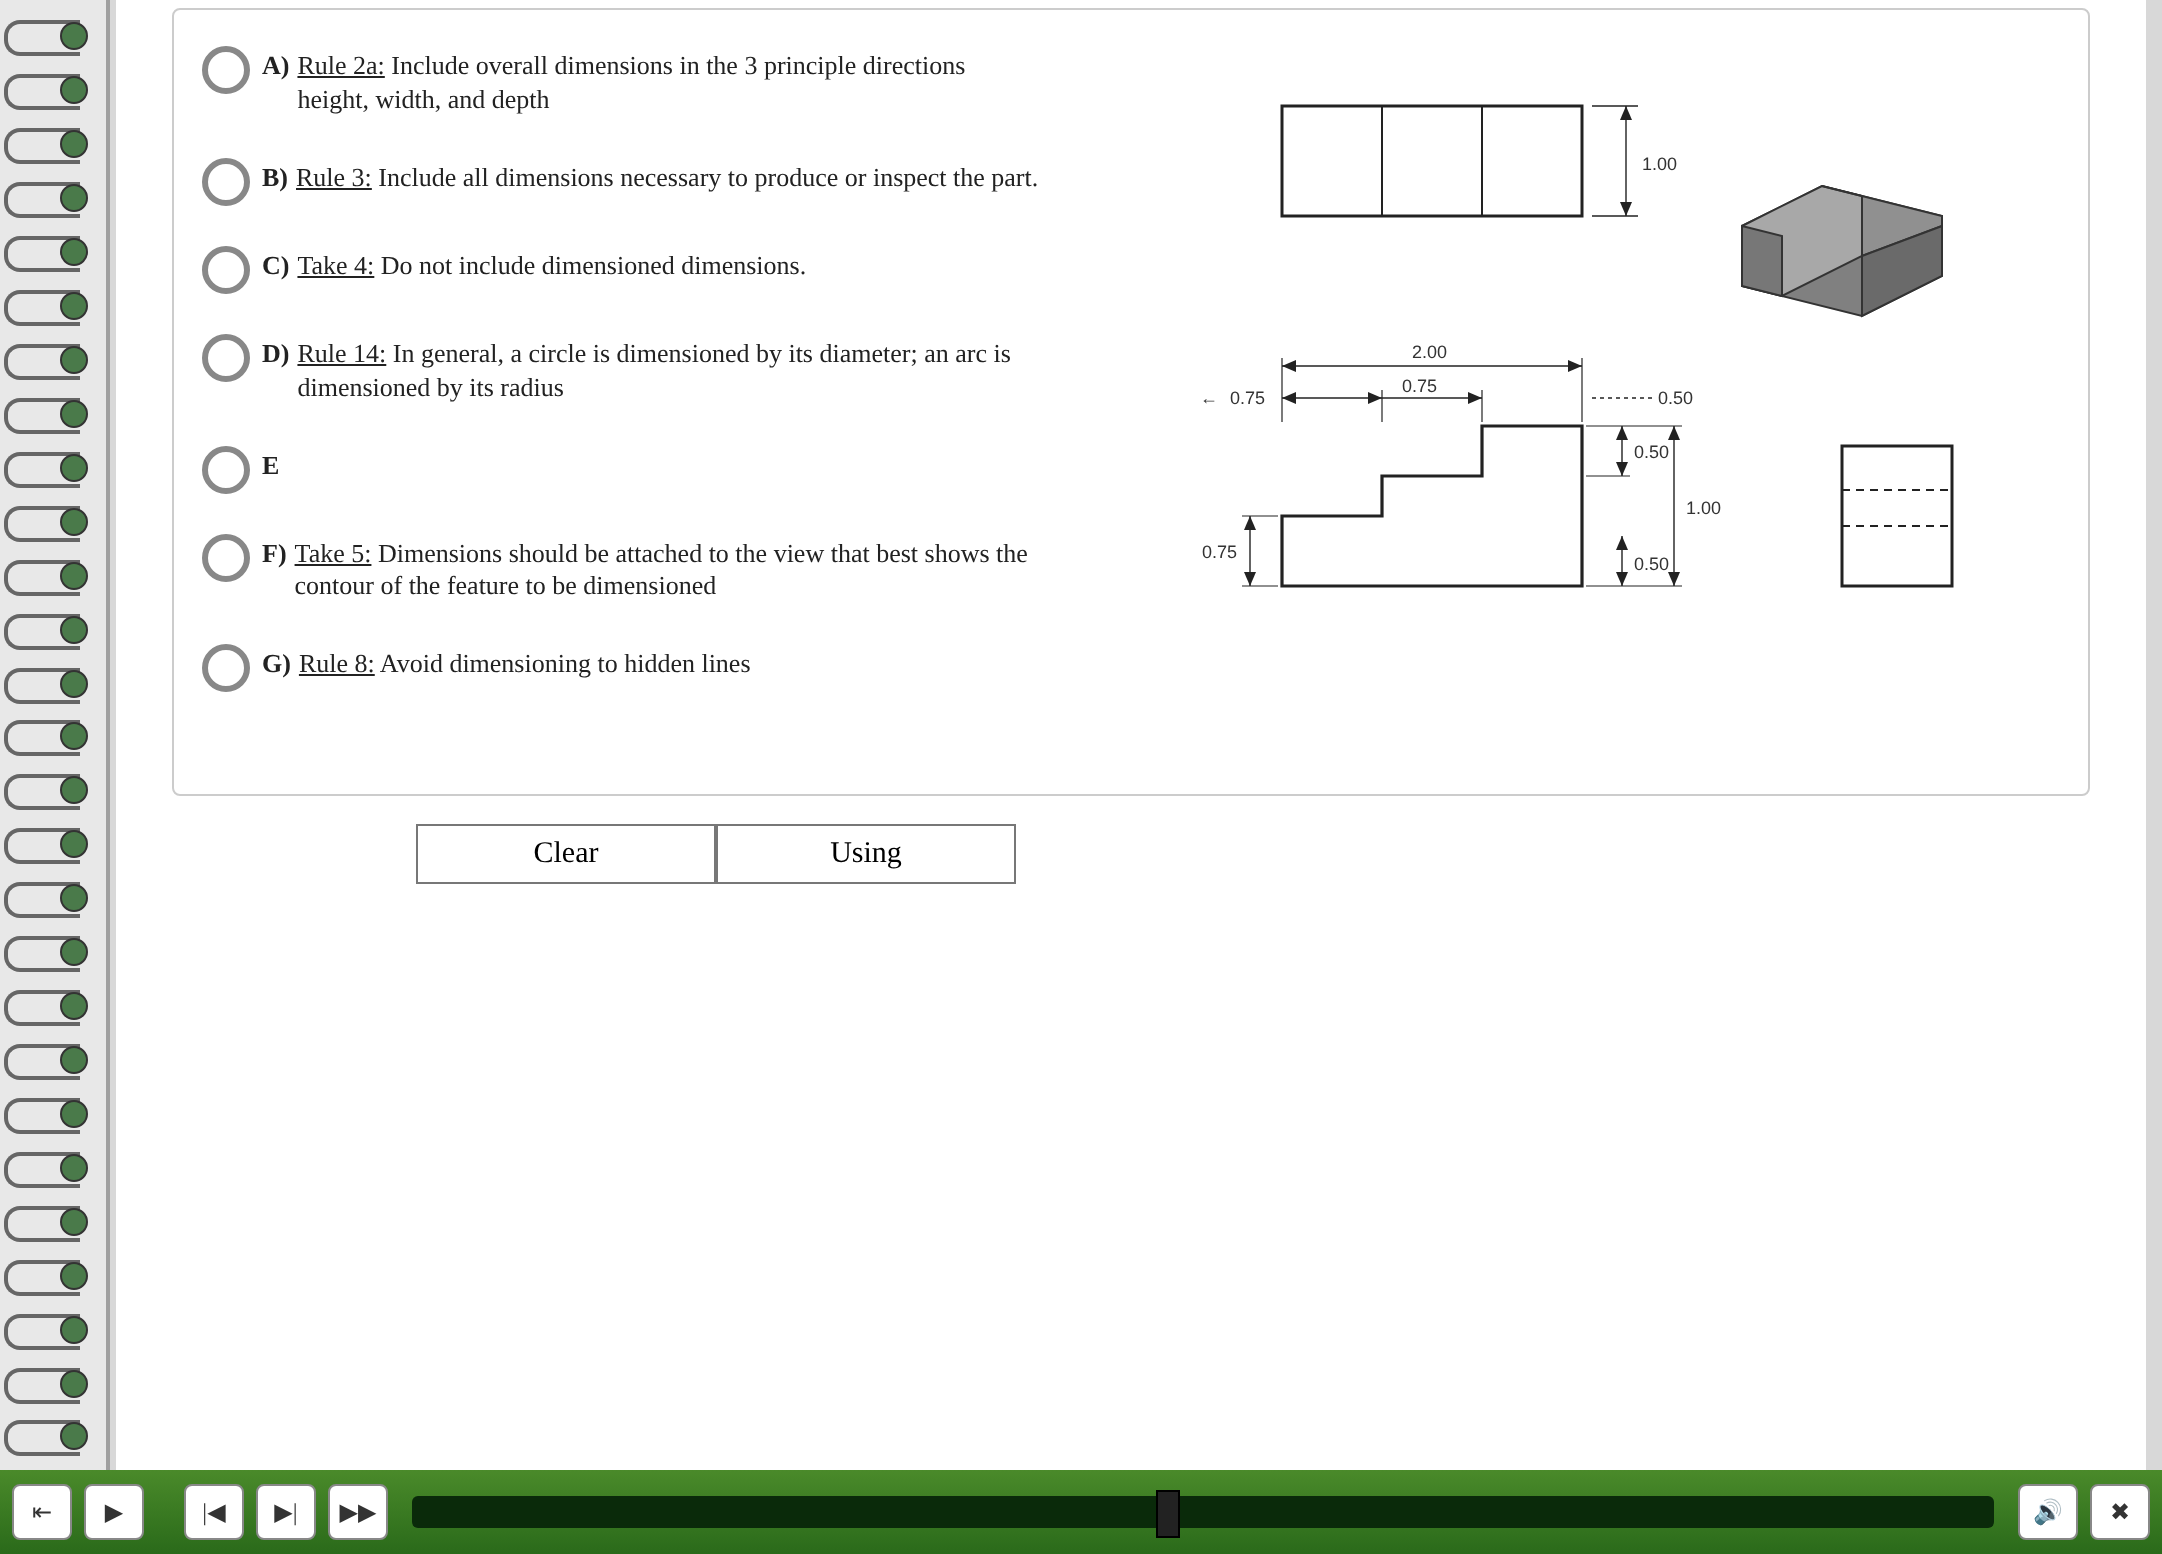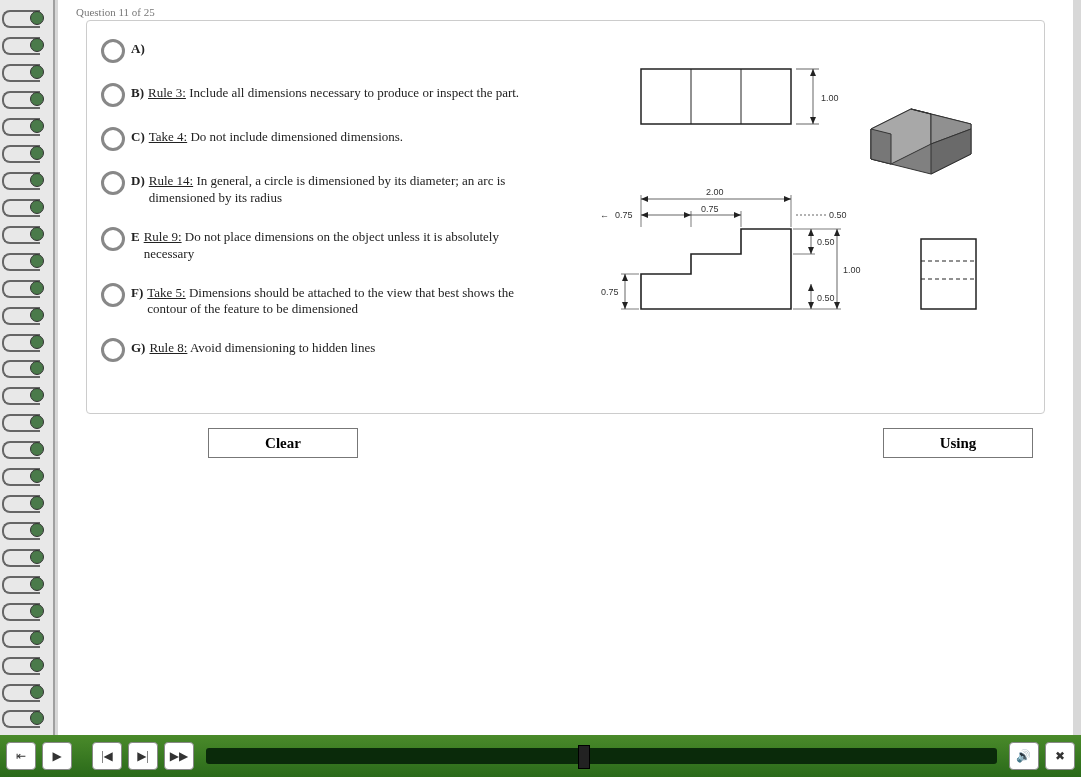--- a/index.html
+++ b/index.html
@@ -100,23 +100,21 @@
   .opt-text { padding-top:2px; line-height:1.3; }
   .opt-text .rule { text-decoration: underline; }
   .figure {
     flex:1;
     position:relative;
     text-decoration:underline;
   }
   .figure svg { display:block; }
   .buttons {
     display:flex;
-    justify-content:space-between;
     padding: 14px 30px 0 140px;
-    font-weight: bold;
   }
   .btn {
     width:150px; height:30px;
     border:1px solid #777;
     background:#fff;
     font-family:Georgia, serif;
     font-size:15px;
     display:flex;
     align-items:center;
     justify-content:center;
@@ -193,28 +191,28 @@
   <div class="ring"></div>
     <div class="ring"></div>
     <div class="ring"></div>
     <div class="ring"></div>
   <div class="ring"></div>
     <div class="ring"></div>
     <div class="ring"></div>
 </div>
 
 <div class="page">
-  <div class="crumb">Question 11 of 25</div>
 
   <div class="content">
     <div class="options">
 
       <div class="opt">
         <div class="radio"></div>
         <div class="letter">A)</div>
+        <div class="opt-text"><span class="rule">Rule 2a:</span><span> Include overall dimensions in the 3 principle directions height, width, and depth</span></div>
       </div>
 
       <div class="opt">
         <div class="radio"></div>
         <div class="letter">B)</div>
         <div class="opt-text"><span class="rule">Rule 3:</span><span> Include all dimensions necessary to produce or inspect the part.</span></div>
       </div>
 
       <div class="opt">
         <div class="radio"></div>
@@ -224,21 +222,20 @@
 
       <div class="opt">
         <div class="radio"></div>
         <div class="letter">D)</div>
         <div class="opt-text"><span class="rule">Rule 14:</span><span> In general, a circle is dimensioned by its diameter; an arc is dimensioned by its radius</span></div>
       </div>
 
       <div class="opt">
         <div class="radio"></div>
         <div class="letter">E</div>
-        <div class="opt-text"><span class="rule">Rule 9:</span><span> Do not place dimensions on the object unless it is absolutely necessary</span></div>
       </div>
 
       <div class="opt">
         <div class="radio"></div>
         <div class="letter">F)</div>
         <div class="opt-text"><span class="rule">Take 5:</span><span> Dimensions should be attached to the view that best shows the contour of the feature to be dimensioned</span></div>
       </div>
 
       <div class="opt" style="margin-bottom:6px;">
         <div class="radio"></div>

